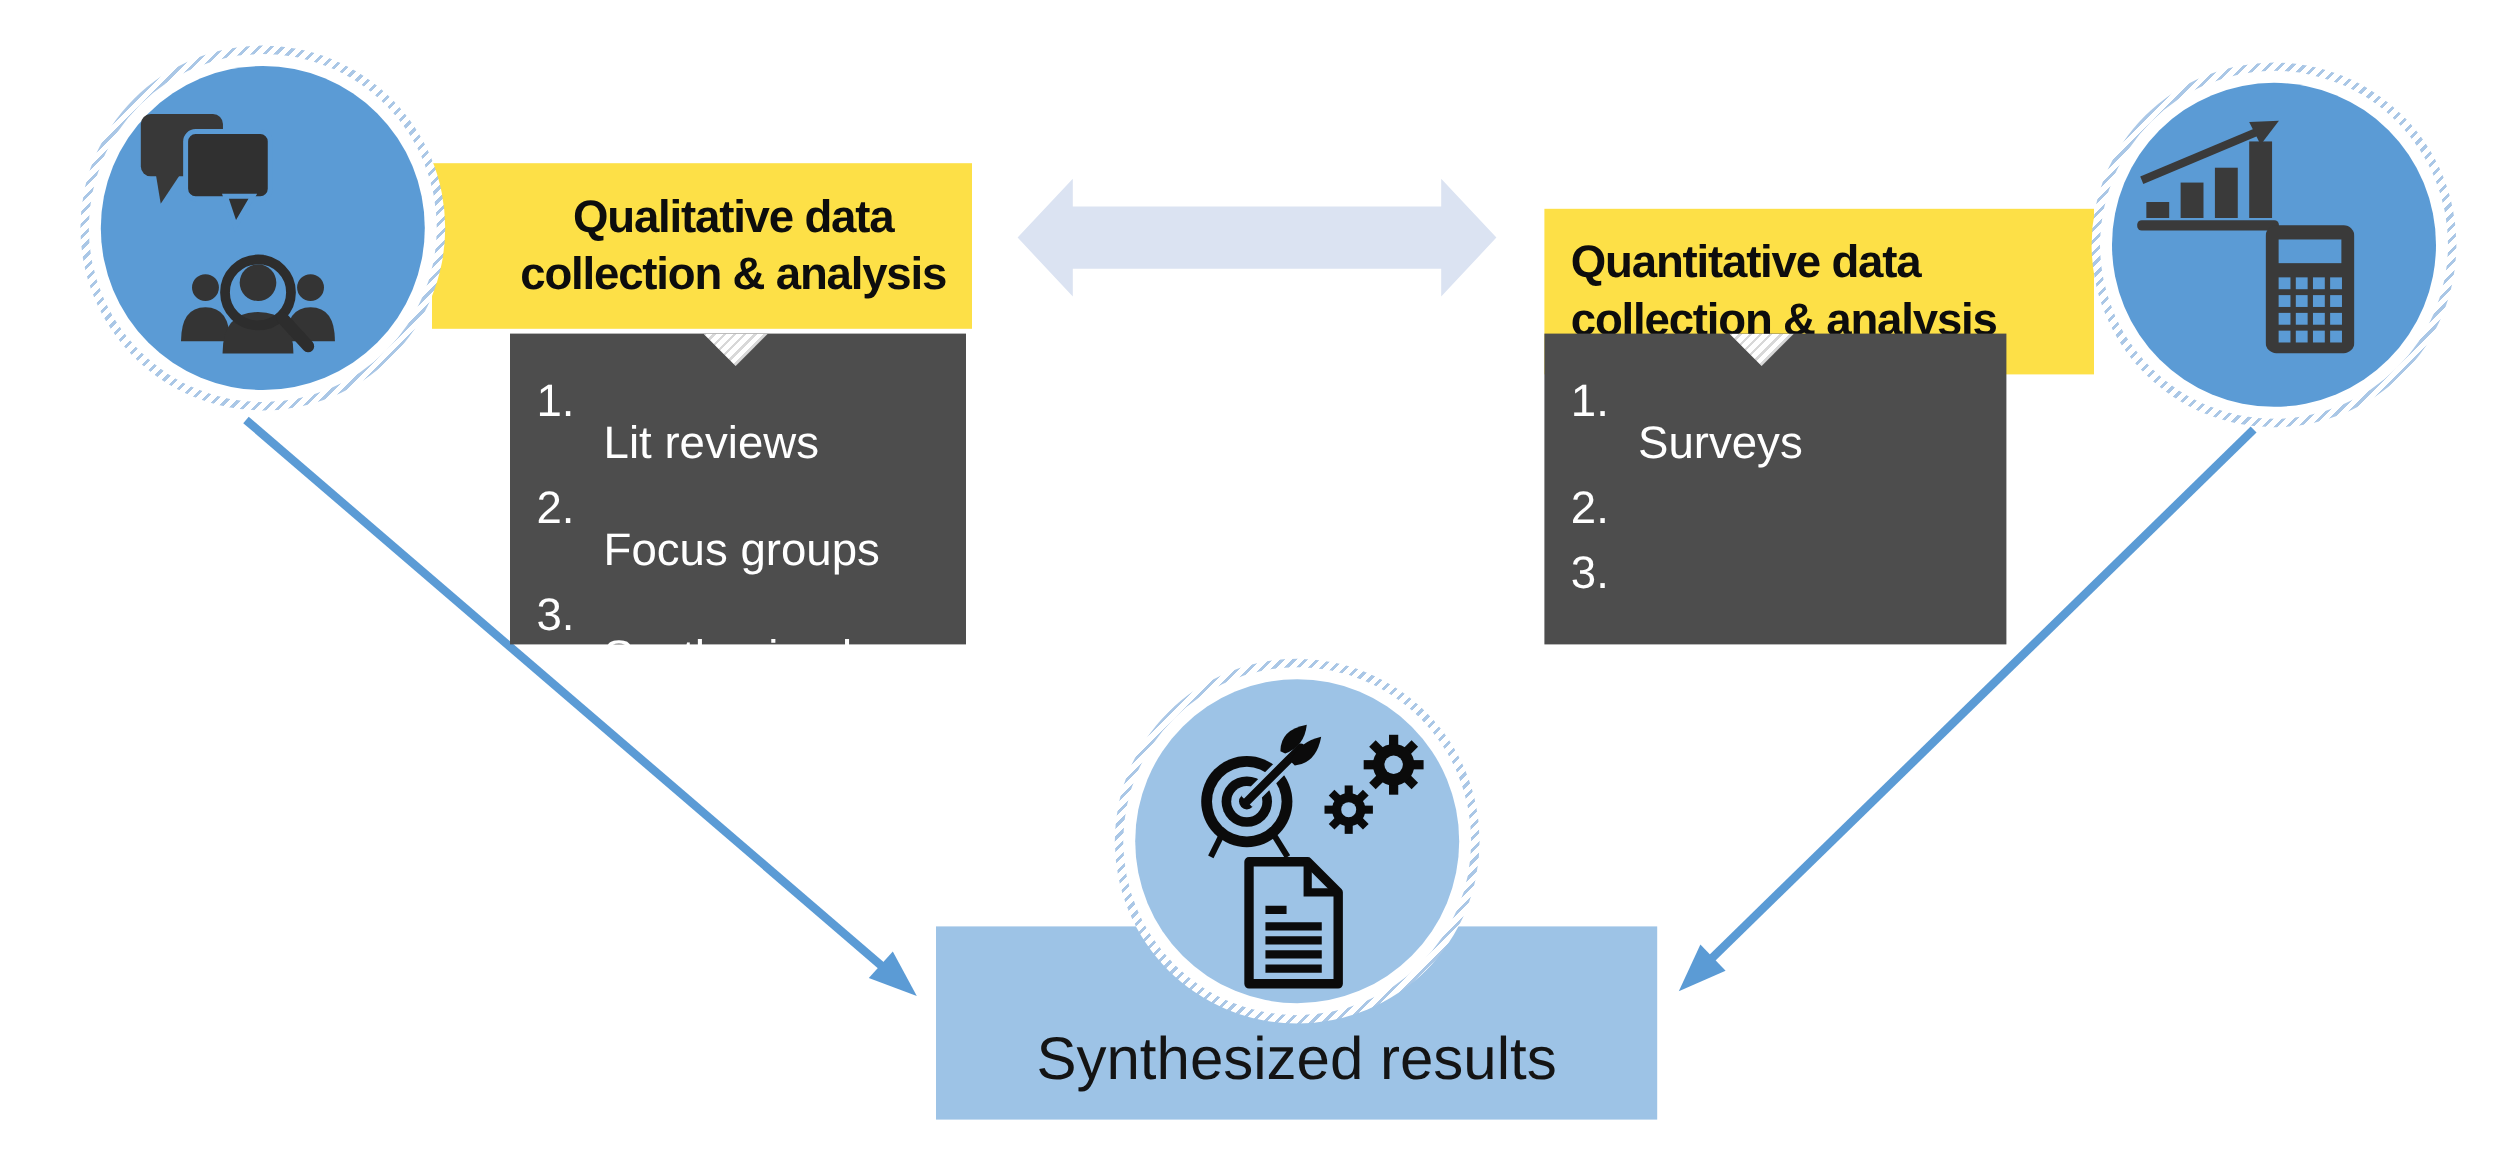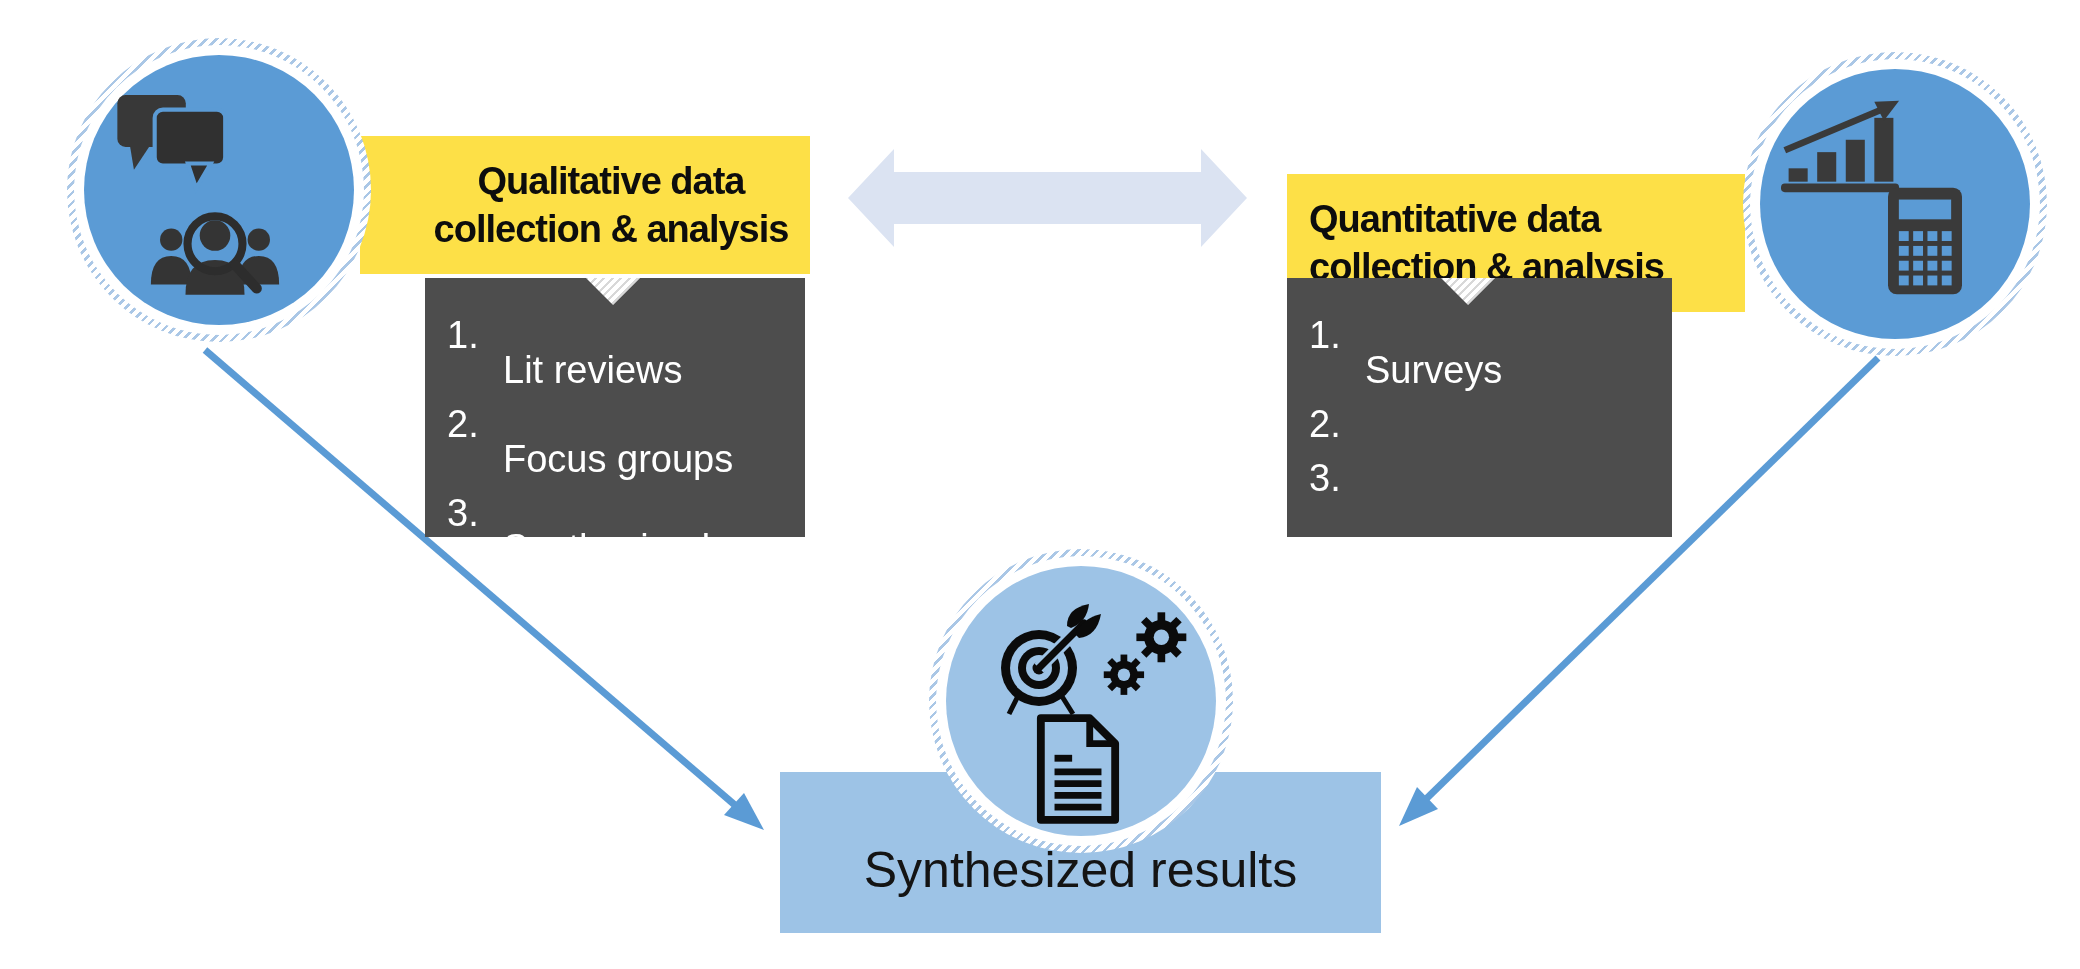--- a/index.html
+++ b/index.html
@@ -32,21 +32,21 @@
   #quant-notch{left:154px;}
   ol.steps{list-style:none;margin:0;padding:0;}
   ol.steps li{display:flex;line-height:54px;}
   ol.steps .num{width:78px;padding-left:22px;flex:0 0 auto;box-sizing:border-box;}
   ol.steps .txt{flex:1 1 auto;padding-right:10px;margin-top:35px;}
   
   #result-box{
     position:absolute;left:780px;top:772px;width:601px;height:161px;background:#9dc3e6;z-index:2;
     display:flex;align-items:flex-end;justify-content:center;
   }
-  #result-label{font-size:50px;color:#141414;padding-bottom:34px;text-align:right;}
+  #result-label{font-size:50px;color:#141414;padding-bottom:22px;text-align:right;}
   
   .hatch-ring{
     position:absolute;border-radius:50%;z-index:3;
     background:repeating-linear-gradient(135deg,#aac7e6 0px,#aac7e6 2.5px,#ffffff 2.5px,#ffffff 7px);
   }
   .white-ring{position:absolute;inset:7px;border-radius:50%;background:#ffffff;}
   .circle-fill{position:absolute;inset:17px;border-radius:50%;}
   .fill-blue{background:#5b9bd5;}
   .fill-light{background:#9dc3e6;}
   #qual-circle{left:67px;top:38px;width:304px;height:304px;}

